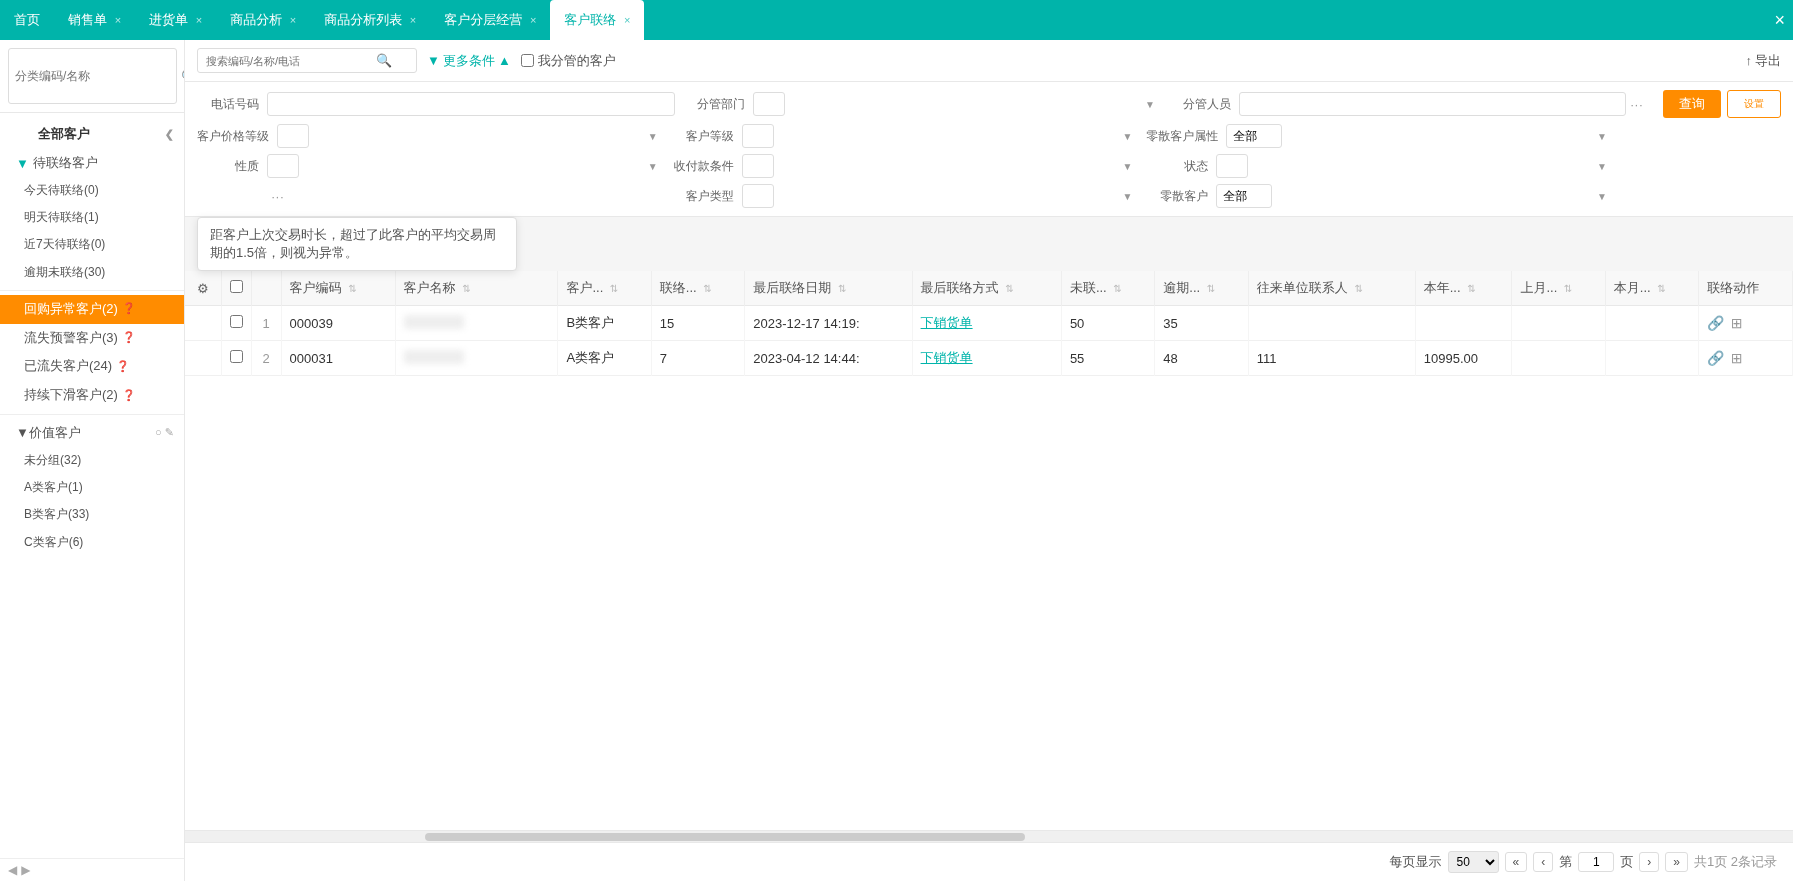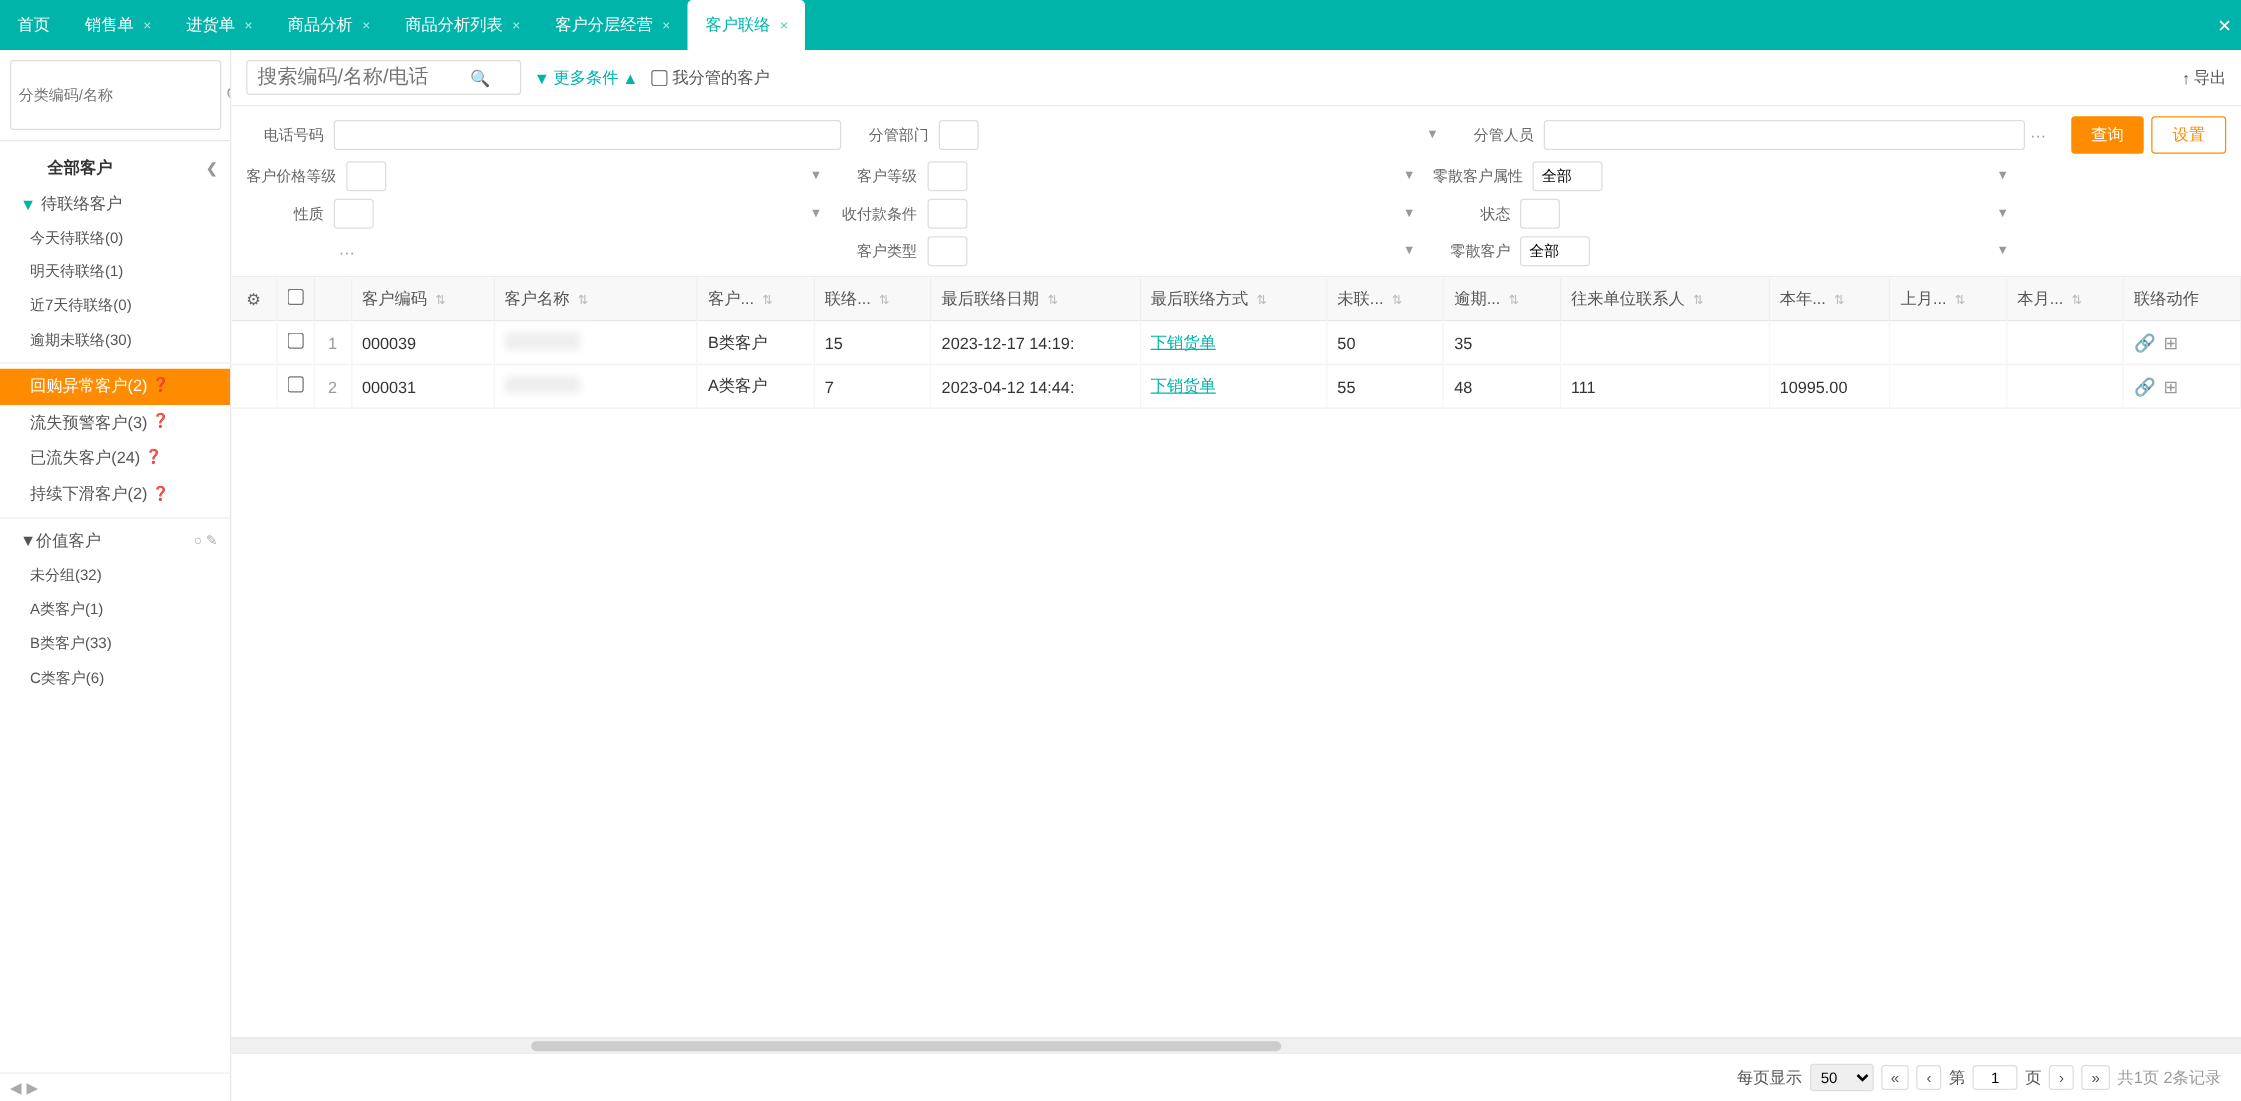--- a/index.html
+++ b/index.html
@@ -87,21 +87,21 @@
     .filter-bar {
       display: flex; align-items: center; padding: 8px 12px;
       background: white; border-bottom: 1px solid #e8e8e8; gap: 10px;
     }
     .filter-search {
       display: flex; align-items: center;
       border: 1px solid #ddd; border-radius: 3px; padding: 4px 8px;
       min-width: 220px;
     }
     .filter-search input {
-      border: none; outline: none; font-size: 16px; width: 170px; color: #999;
+      border: none; outline: none; font-size: 11px; width: 170px; color: #999;
     }
     .filter-search .s-icon { color: #00b4aa; cursor: pointer; }
     .more-filter-btn {
       display: flex; align-items: center; color: #00b4aa; cursor: pointer; gap: 3px;
       font-size: 12px;
     }
     .my-customer-check {
       display: flex; align-items: center; gap: 4px; font-size: 12px; color: #555;
     }
     .export-btn {
@@ -143,21 +143,21 @@
     }
     .filter-btn-group {
       display: flex; gap: 6px; margin-left: 8px;
     }
     .btn-query {
       background: #ff8c00; color: white; border: none; border-radius: 3px;
       padding: 5px 16px; cursor: pointer; font-size: 13px;
     }
     .btn-setting {
       background: white; color: #ff8c00; border: 1px solid #ff8c00; border-radius: 3px;
-      padding: 5px 16px; cursor: pointer; font-size: 13px;
+      padding: 5px 16px; cursor: pointer; font-size: 10px;
     }
     .filter-dots { color: #999; padding: 0 4px; }
 
     
     .table-wrap {
       flex: 1; overflow: auto; background: white; position: relative;
     }
     table {
       width: 100%; border-collapse: collapse; font-size: 12px;
     }
@@ -418,20 +418,23 @@
             <select class="filter-select">
               <option>全部</option>
             </select>
             <span class="down-arrow">▼</span>
           </div>
         </div>
         <div style="min-width:160px;"></div>
       </div>
     </div>
 
+    <div class="tooltip-box" style="position:relative;left:0;top:0;margin:0 12px 0 12px;display:inline-block;">
+      <span>距客户上次交易时长，超过了此客户的平均交易周期的1.5倍，则视为异常。</span>
+    </div>
 
     <div class="table-wrap">
       <table>
         <thead>
           <tr>
             <th style="width:36px;text-align:center;">
               <span class="th-settings-icon">⚙</span>
             </th>
             <th class="checkbox-col">
               <input type="checkbox" style="">

